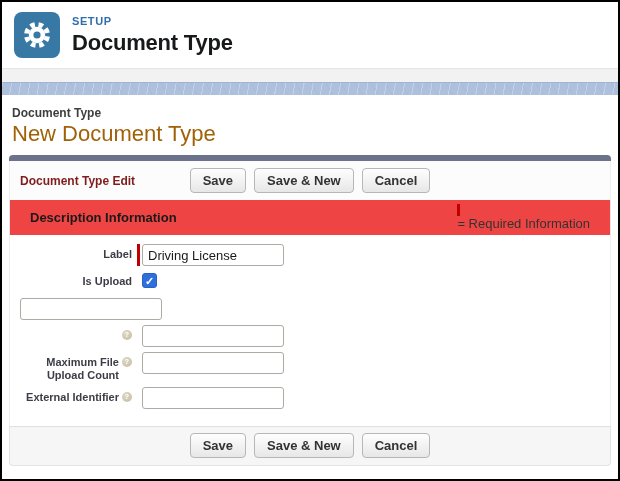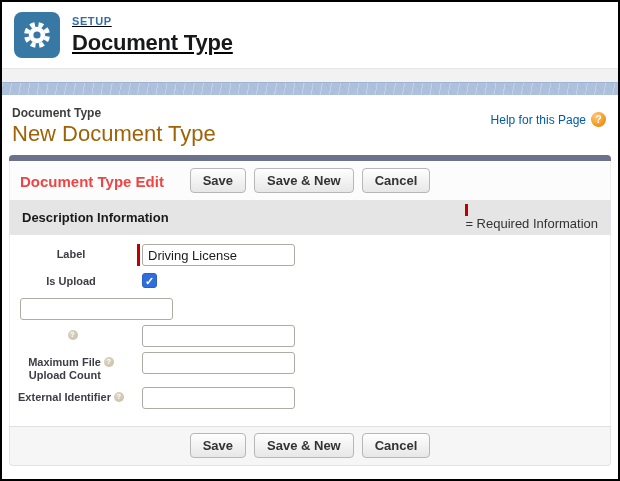--- a/index.html
+++ b/index.html
@@ -14,21 +14,21 @@
     position: relative;
   }
 
   
   .sf-header { display: flex; align-items: center; padding: 10px 12px; height: 66px; background:#fff; }
   .gear-tile {
     width: 46px; height: 46px; border-radius: 8px;
     background: #3878a4; display: flex; align-items: center; justify-content: center;
     flex: 0 0 auto;
   }
-  .header-text { margin-left: 12px; text-decoration: underline; }
+  .header-text { margin-left: 12px; }
   .eyebrow { font-size: 11px; font-weight: bold; color: #2f6ead; letter-spacing: .6px; margin-bottom: 3px; }
   .header-title { font-size: 22px; font-weight: bold; color: #17191a; letter-spacing: -0.2px; }
 
   .strip-gray { height: 14px; background: #f2f2f2; border-top: 1px solid #e6e6e6; }
   .strip-blue {
     height: 13px; background-color: #adc0dc; border-top: 1px solid #9fb4d2;
     background-image:
       repeating-linear-gradient(100deg, rgba(255,255,255,.28) 0 1px, rgba(255,255,255,0) 1px 9px),
       repeating-linear-gradient(60deg, rgba(160,180,210,.35) 0 1px, rgba(160,180,210,0) 1px 13px);
   }
@@ -42,60 +42,60 @@
   .help-orb {
     width: 15px; height: 15px; border-radius: 50%; margin-left: 5px;
     background: radial-gradient(circle at 35% 30%, #ffc87c, #f39a1e 60%, #d97c00);
     color: #fff; font-size: 10px; font-weight: bold; line-height: 15px; text-align: center;
   }
 
   
   .panel { margin: 2px 7px 0 7px; }
   .panel-topbar { height: 6px; background: #6b7289; border-radius: 4px 4px 0 0; }
   .panel-head { position: relative; background: #fcfcfc; padding: 7px 10px; border-left:1px solid #efefef; border-right:1px solid #efefef; }
-  .panel-title { position: absolute; left: 10px; top: 50%; transform: translateY(-50%); font-size: 15px; font-weight: bold; color: #ef4444; }
+  .panel-title { position: absolute; left: 10px; top: 50%; transform: translateY(-50%); font-size: 12px; font-weight: bold; color: #7f1d1d; }
   .btn-row { text-align: center; }
   .sf-btn {
     font-family: "Liberation Sans", sans-serif;
     font-size: 13px; font-weight: bold; color: #333;
     padding: 4px 12px; margin: 0 4px;
     background: linear-gradient(#fefefe, #e7e7e7);
     border: 1px solid #b7b7b7; border-radius: 4px;
     cursor: pointer;
   }
 
   .section-bar {
     display: flex; justify-content: space-between; align-items: center;
-    background: #e5e5e5; padding: 4px 12px;
+    background: #ef4444; padding: 4px 20px;
     border-left:1px solid #e4e5ec; border-right:1px solid #e4e5ec;gap:32px;
   }
   .section-title { font-size: 13px; font-weight: bold; color: #1a1a1a; }
   .required-note { display: flex; font-size: 13px; color: #333; flex-direction: column; }
   .req-chip { display: inline-block; width: 3px; height: 12px; background: #c00000; margin-right: 5px; }
 
   
   .form-body { background: #fff; padding: 9px 0 12px 0; border-left:1px solid #efefef; border-right:1px solid #efefef; }
   .form-row { display: flex; margin-bottom: 5px; }
   .label-cell {
     width: 122px; flex: 0 0 auto;
-    display: flex; justify-content: center; align-items: flex-start;
+    display: flex; justify-content: flex-end; align-items: flex-start;
     padding-top: 4px;
   }
   .label-text { font-size: 11px; font-weight: bold; color: #3c3d45; text-align: right; line-height: 13px; white-space: pre-line; }
   .help-dot {
     width: 10px; height: 10px; border-radius: 50%; margin-left: 3px; margin-top: 1px; flex: 0 0 auto;
     background: radial-gradient(circle at 35% 30%, #ded7c4, #c5bca3);
     color: #fff; font-size: 7px; font-weight: bold; line-height: 10px; text-align: center;
     cursor: pointer;
   }
   .field-cell { display: flex; align-items: flex-start; margin-left: 5px; }
   .req-bar { width: 3px; height: 22px; background: #c00000; margin-right: 2px; flex: 0 0 auto; }
   .req-bar.hidden-bar { visibility: hidden; }
   .text-input {
-    width: 153px; height: 22px; padding: 2px 5px;
+    width: 142px; height: 22px; padding: 2px 5px;
     border: 1px solid #aeaaa4; border-radius: 3px;
     font-family: "Liberation Sans", sans-serif; font-size: 13px; color: #1a1a1a;
     background: #fff;
   }
   .checkbox {
     width: 15px; height: 15px; margin-top: 2px; border-radius: 3px;
     background: #2f6fdd; border: 1px solid #2a62c4;
     color: #fff; font-size: 11px; font-weight: bold; line-height: 14px; text-align: center;
     cursor: pointer;
   }
@@ -134,24 +134,20 @@
   </div>
 
   <div class="strip-gray"></div>
   <div class="strip-blue"></div>
 
   <div class="page-head">
     <div>
       <div class="breadcrumb">Document Type</div>
       <div class="page-title">New Document Type</div>
     </div>
-    <div class="help-wrap">
-      <a class="help-link">Help for this Page</a>
-      <span class="help-orb">?</span>
-    </div>
   </div>
 
   <div class="panel">
     <div class="panel-topbar"></div>
 
     <div class="panel-head">
       <span class="panel-title">Document Type Edit</span>
       <div class="btn-row"><button class="sf-btn">Save</button><button class="sf-btn">Save &amp; New</button><button class="sf-btn">Cancel</button></div>
     </div>
 

